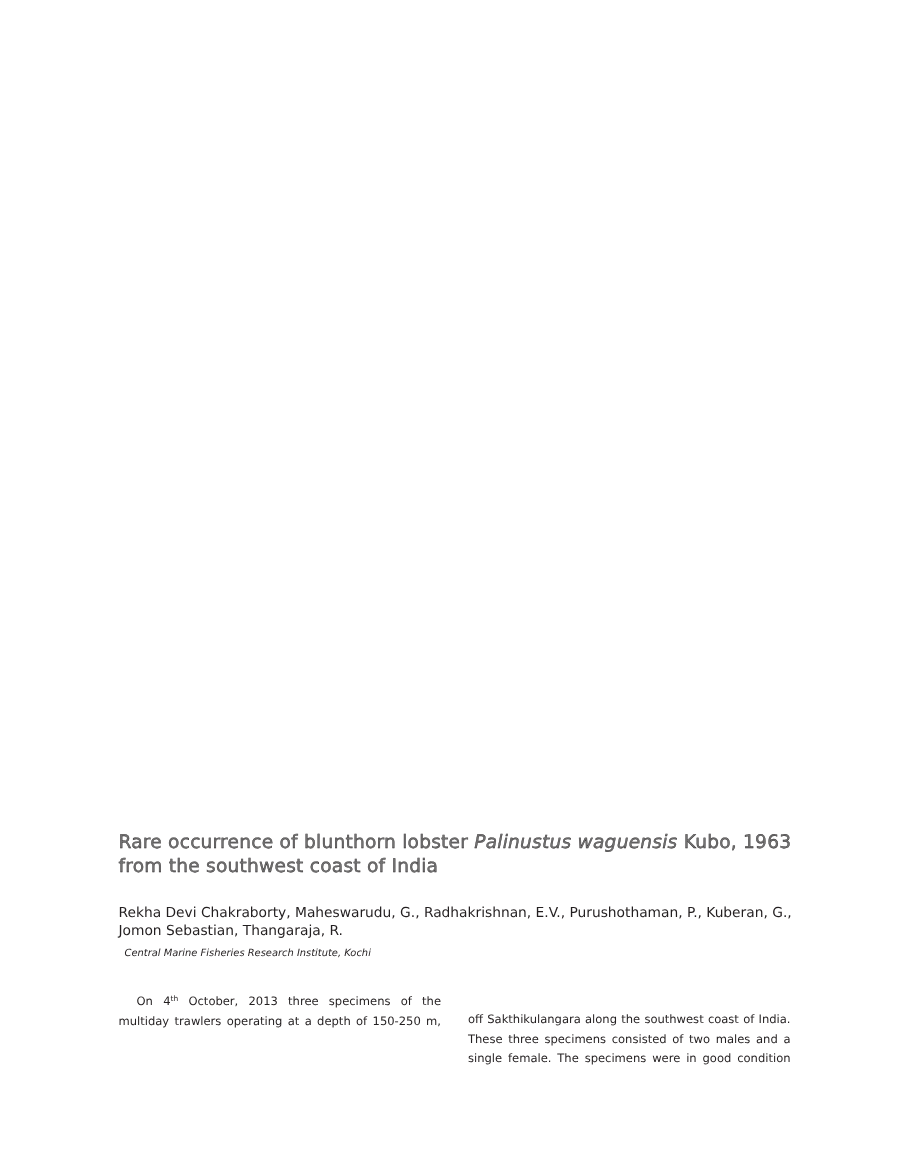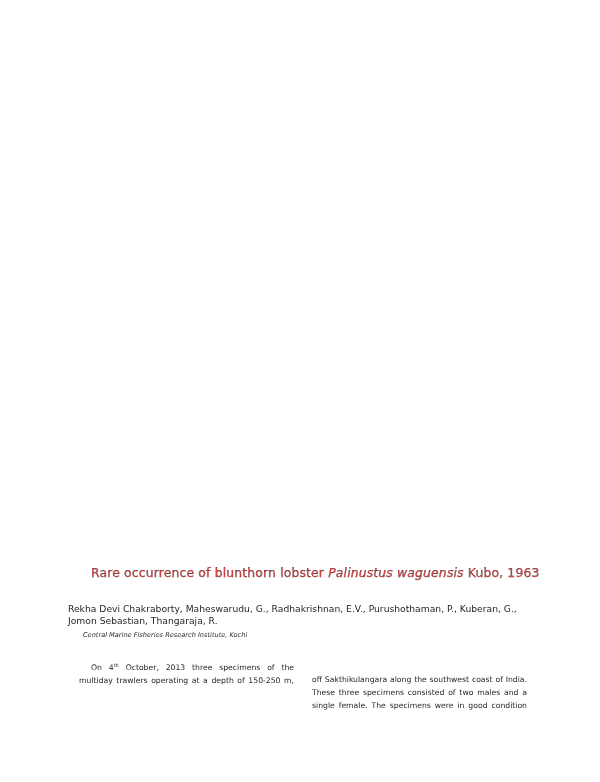--- a/index.html
+++ b/index.html
@@ -22,31 +22,31 @@
       background: #ffffff;
     }
     .title {
       position: absolute;
       left: 79px;
       top: 553px;
       width: 452px;
       font-size: 12.4px;
       line-height: 16px;
       font-weight: normal;
-      color: #ef4444;
-      margin: 12px;
+      color: #737373;
+      margin: 0;
       letter-spacing: 0.15px;
       -webkit-text-stroke: 0.25px #231f20;
     }
     .title .species {
       font-style: italic;
     }
     .authors {
       position: absolute;
-      left: 68px;
+      left: 79px;
       top: 603px;
       width: 460px;
       font-size: 9.2px;
       line-height: 12px;
       color: #231f20;
       margin: 0;
     }
     .affiliation {
       position: absolute;
       left: 79px;
@@ -78,20 +78,21 @@
     .col-left .line.first { text-indent: 12px; }
     sup { font-size: 5px; vertical-align: 3px; line-height: 0; }
   </style>
 </head>
 <body>
 
 <div class="page">
 
   <h1 class="title">
     <span>Rare occurrence of blunthorn lobster </span><span class="species">Palinustus waguensis</span><span> Kubo, 1963</span><br>
+    <span>from the southwest coast of India</span>
   </h1>
 
   <p class="authors">
     <span>Rekha Devi Chakraborty, Maheswarudu, G., Radhakrishnan, E.V., Purushothaman, P., Kuberan, G.,</span><br>
     <span>Jomon Sebastian, Thangaraja, R.</span>
   </p>
 
   <p class="affiliation">Central Marine Fisheries Research Institute, Kochi</p>
 
   <div class="col col-left">

